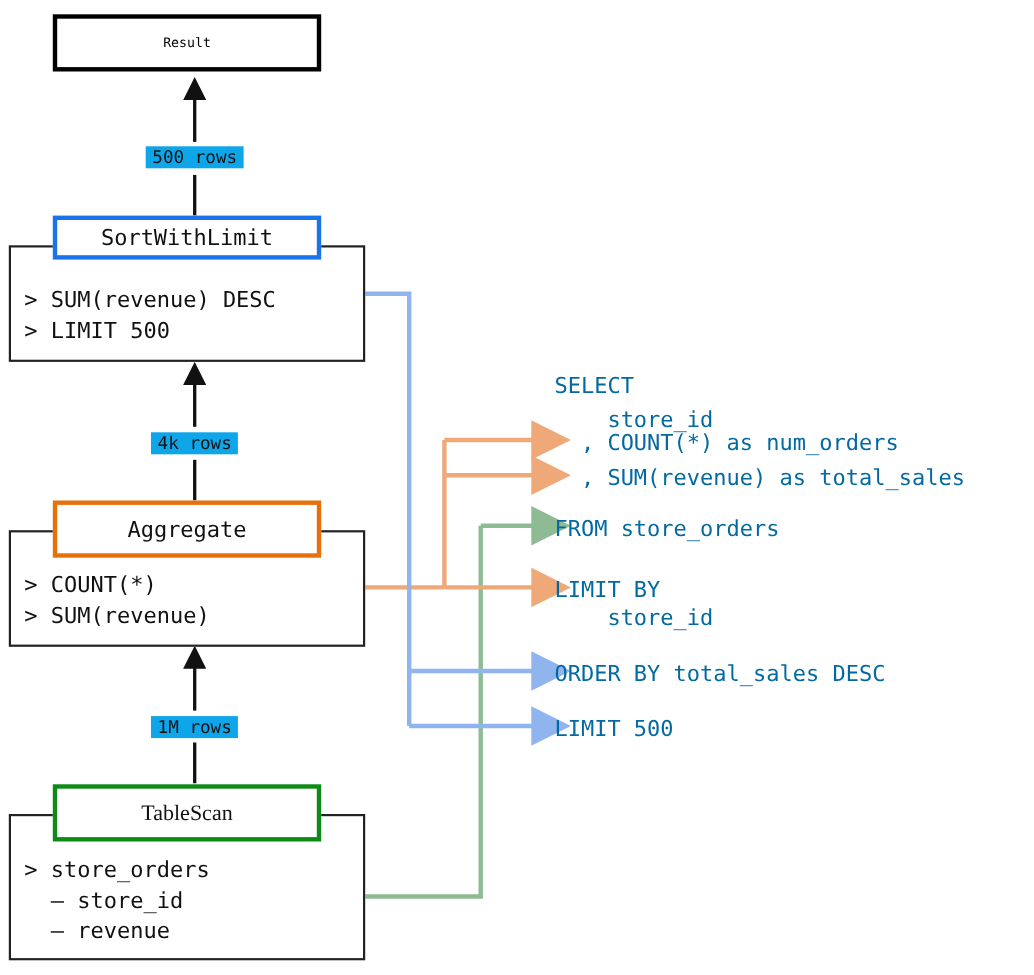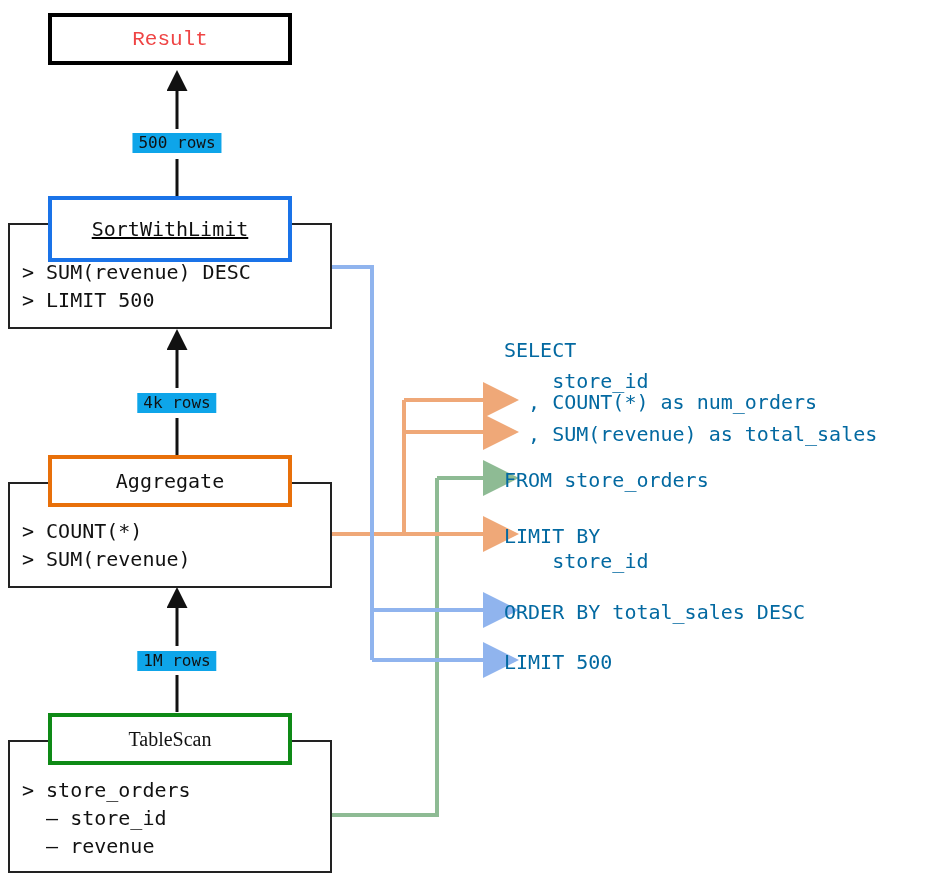--- a/index.html
+++ b/index.html
@@ -68,25 +68,24 @@
   .term-box {
     position: absolute;
     border: 4px solid #000000;
     background: #ffffff;
     box-sizing: border-box;
     display: flex;
     align-items: center;
     justify-content: center;
   }
   .term-label {
-    font-size: 21px;
-    line-height: 1;
-    color: #ef4444;
-    white-space: pre;
-    font-family: Liberation Mono, monospace;
+    font-size: 12px;
+    line-height: 1;
+    color: #000000;
+    white-space: pre;
   }
 
   
   .edge-label {
     position: absolute;
     font-size: 16px;
     line-height: 1;
     color: #111111;
     background: #0ea5e9;
     padding: 2px 6px;
@@ -157,21 +156,21 @@
       <path d="M 372,660 L 487,660" marker-end="url(#arrow-blue)"></path>
     </g>
   </svg>
 
   <div class="term-box" style="left:48px; top:13px; width:244px; height:52px;">
     <span class="term-label">Result</span>
   </div>
 
   <div class="node">
     <div class="node-outer" style="left:8px; top:223px; width:324px; height:106px;"></div>
-    <div class="node-head" style="left:48px; top:196px; width:244px; height:66px; border-color:#1a73e8;text-decoration:underline;">
+    <div class="node-head" style="left:48px; top:196px; width:244px; height:40px; border-color:#1a73e8;">
       <span class="node-head-label">SortWithLimit</span>
     </div>
     <div class="node-body" style="left:22px; top:258px;">&gt; SUM(revenue) DESC
 &gt; LIMIT 500</div>
   </div>
 
   <div class="node">
     <div class="node-outer" style="left:8px; top:482px; width:324px; height:106px;"></div>
     <div class="node-head" style="left:48px; top:455px; width:244px; height:52px; border-color:#e8700a;">
       <span class="node-head-label">Aggregate</span>

